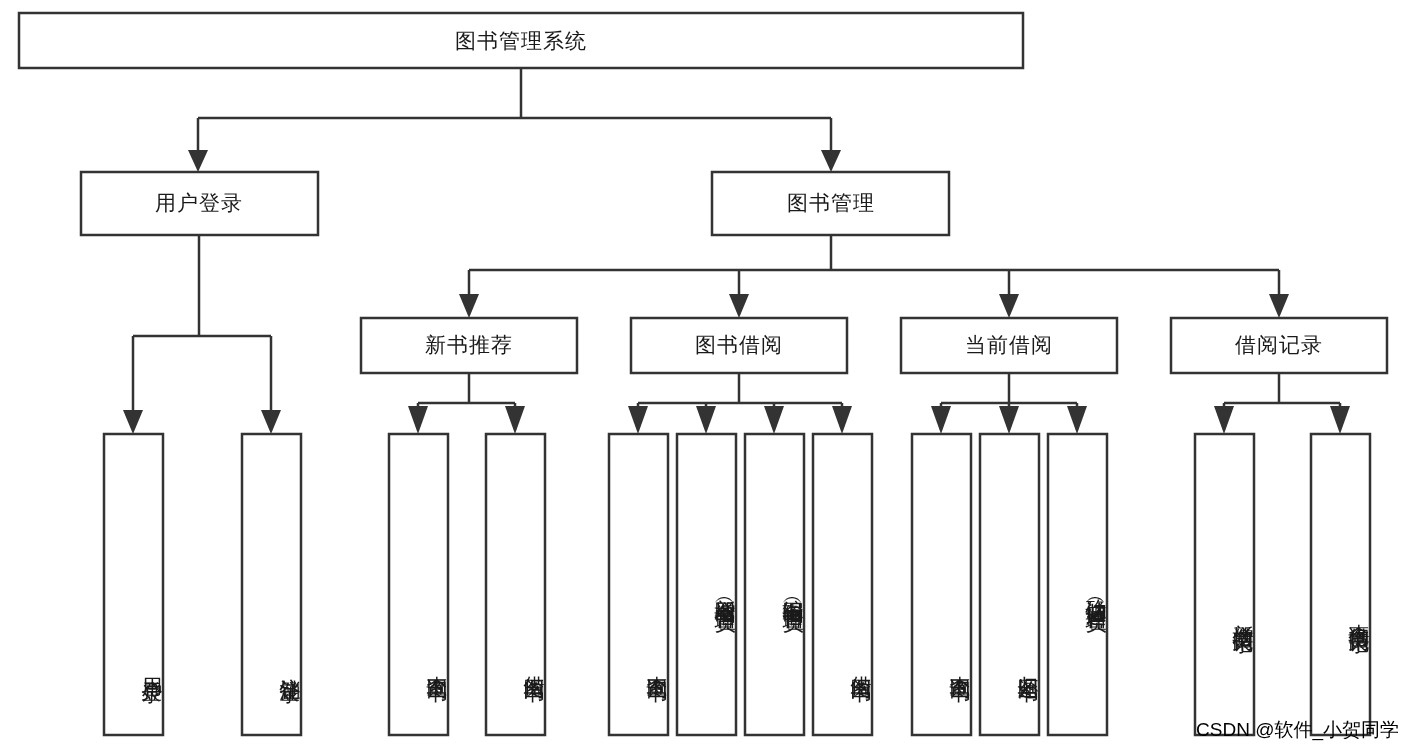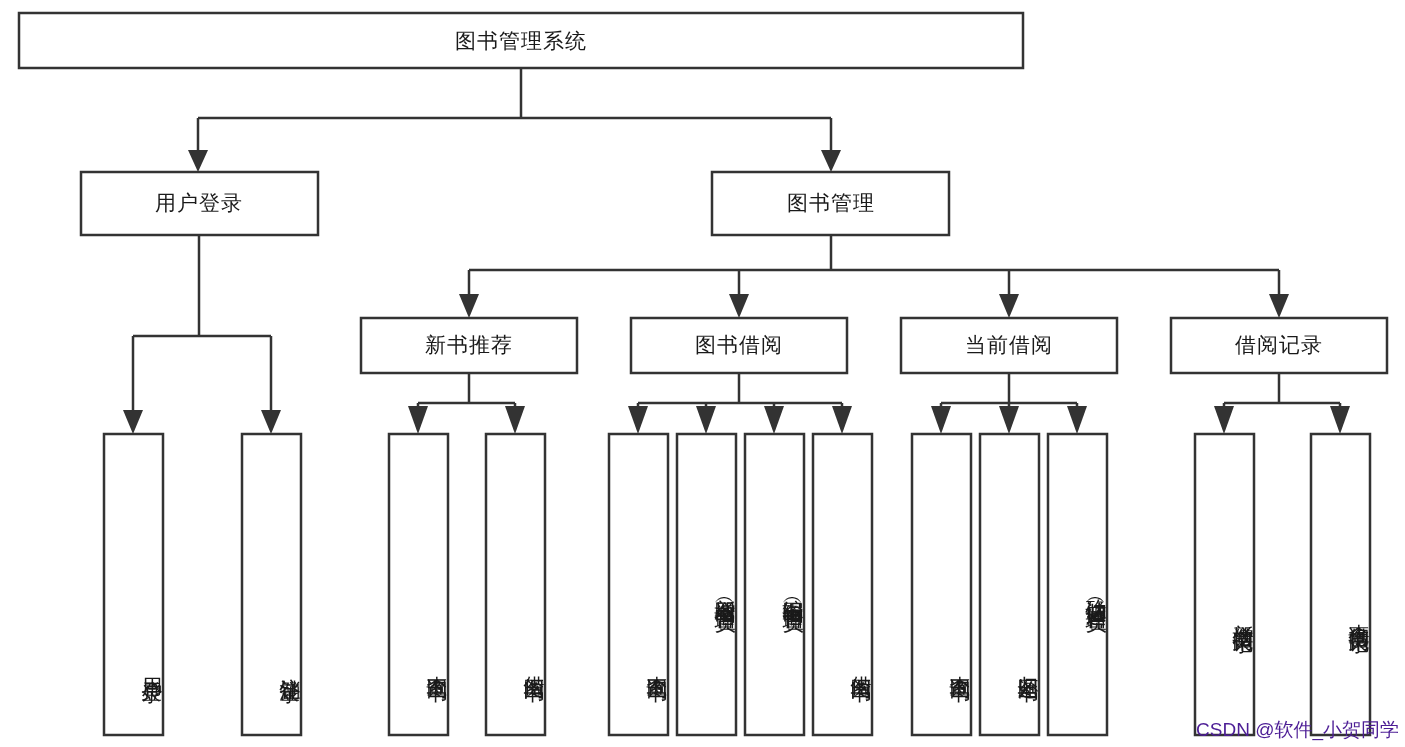--- a/index.html
+++ b/index.html
@@ -55,21 +55,21 @@
   .arrow-head {
     fill: #333333;
     stroke: none;
   }
   .watermark {
     position: absolute;
     right: 6px;
     bottom: 4px;
     font-family: "Liberation Sans", "DejaVu Sans", sans-serif;
     font-size: 19px;
-    color: #4c1d95;
+    color: #000000;
     white-space: nowrap;
     pointer-events: none;
   }
 </style>
 </head>
 <body>
 
 <svg id="diagram" viewBox="0 0 1405 747">
 
   <g>

